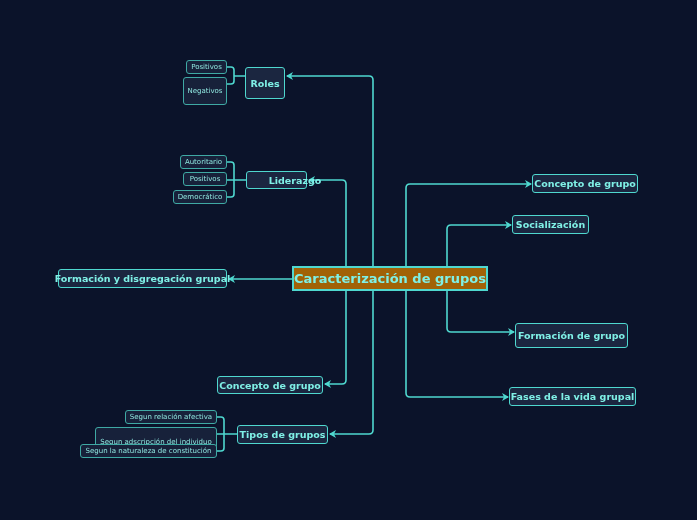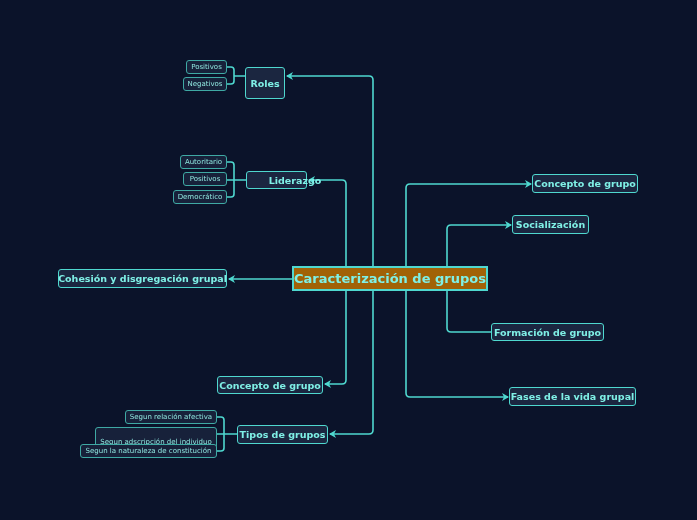--- a/index.html
+++ b/index.html
@@ -50,39 +50,39 @@
 <div class="node n-center" style="left:292px;top:266px;width:196px;height:25px;">
     <span>Caracterización de grupos</span>
   </div>
 
 <div class="node n-main" style="left:245px;top:67px;width:40px;height:32px;">
     <span>Roles</span>
   </div>
 <div class="node n-sub" style="left:186px;top:60px;width:41px;height:14px;">
     <span>Positivos</span>
   </div>
-<div class="node n-sub" style="left:183px;top:77px;width:44px;height:14px;">
+<div class="node n-sub" style="left:183px;top:77px;width:44px;height:28px;">
     <span>Negativos</span>
   </div>
 
 <div class="node n-main" style="left:246px;top:171px;width:61px;height:18px;padding-left:37px;">
     <span>Liderazgo</span>
   </div>
 <div class="node n-sub" style="left:180px;top:155px;width:47px;height:14px;">
     <span>Autoritario</span>
   </div>
 <div class="node n-sub" style="left:183px;top:172px;width:44px;height:14px;">
     <span>Positivos</span>
   </div>
 <div class="node n-sub" style="left:173px;top:190px;width:54px;height:14px;">
     <span>Democrático</span>
   </div>
 
 <div class="node n-main" style="left:58px;top:269px;width:169px;height:19px;">
-    <span>Cohesión y disgregación grupal</span>
+    <span>Formación y disgregación grupal</span>
   </div>
 
 <div class="node n-main" style="left:217px;top:376px;width:106px;height:18px;">
     <span>Concepto de grupo</span>
   </div>
 
 <div class="node n-main" style="left:237px;top:425px;width:91px;height:19px;">
     <span>Tipos de grupos</span>
   </div>
 <div class="node n-sub" style="left:125px;top:410px;width:92px;height:14px;">
@@ -94,18 +94,18 @@
 <div class="node n-sub" style="left:80px;top:444px;width:137px;height:14px;">
     <span>Segun la naturaleza de constitución</span>
   </div>
 
 <div class="node n-main" style="left:532px;top:174px;width:106px;height:19px;">
     <span>Concepto de grupo</span>
   </div>
 <div class="node n-main" style="left:512px;top:215px;width:77px;height:19px;text-align:center;">
     <span>Socialización</span>
   </div>
-<div class="node n-main" style="left:491px;top:323px;width:113px;height:18px;">
+<div class="node n-main" style="left:515px;top:323px;width:113px;height:25px;">
     <span>Formación de grupo</span>
   </div>
 <div class="node n-main" style="left:509px;top:387px;width:127px;height:19px;">
     <span>Fases de la vida grupal</span>
   </div>
 
 </body></html>

